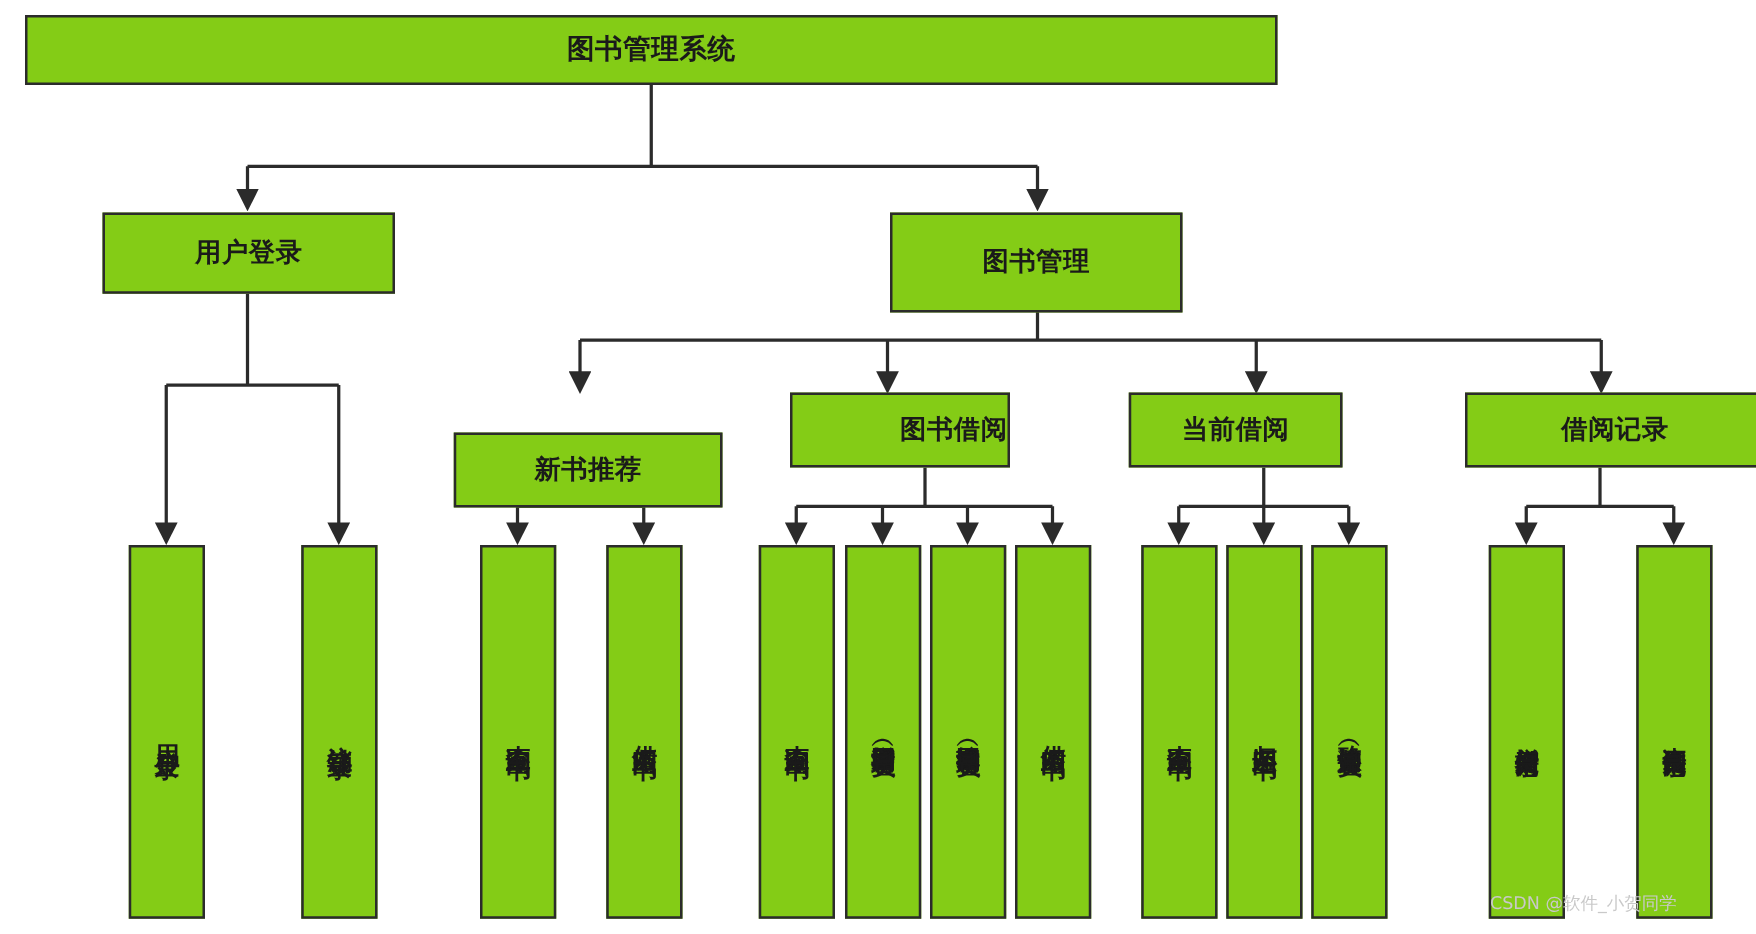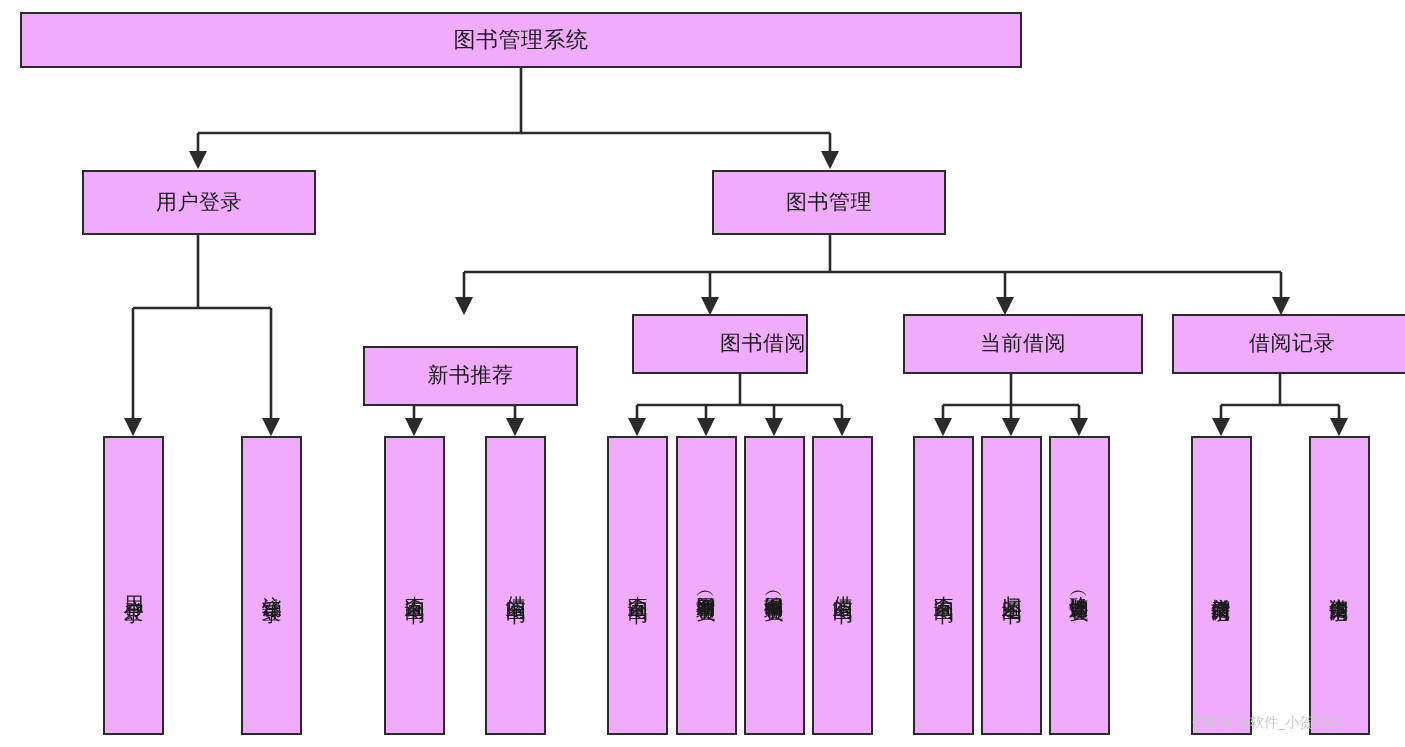--- a/index.html
+++ b/index.html
@@ -20,27 +20,28 @@
   #wires {
     position: absolute;
     left: 0;
     top: 0;
     width: 1405px;
     height: 747px;
   }
   .node {
     position: absolute;
     box-sizing: border-box;
-    background: #f0abfc;
+    background: #84cc16;
     border: 2px solid #2b2b2b;
     display: flex;
     align-items: center;
     justify-content: center;
     color: #1a1a1a;
     z-index: 3;
+    font-weight: bold;
   }
   .node .lbl {
     display: block;
     text-align: center;
     line-height: 1.12;
     letter-spacing: 0.5px;
   }
   
   .h-node .lbl {
     font-size: 21px;
@@ -134,33 +135,33 @@
   </svg>
 
   <div class="node h-node root" style="left:20px; top:12px; width:1002px; height:56px;">
     <span class="lbl">图书管理系统</span>
   </div>
 
   <div class="node h-node" style="left:82px; top:170px; width:234px; height:65px;">
     <span class="lbl">用户登录</span>
   </div>
 
-  <div class="node h-node" style="left:712px; top:170px; width:234px; height:65px;">
+  <div class="node h-node" style="left:712px; top:170px; width:234px; height:80px;">
     <span class="lbl">图书管理</span>
   </div>
 
   <div class="node h-node" style="left:363px; top:314px; width:215px; height:60px;margin-top:32px;">
     <span class="lbl">新书推荐</span>
   </div>
 
   <div class="node h-node" style="left:632px; top:314px; width:176px; height:60px;justify-content:flex-end;">
     <span class="lbl">图书借阅</span>
   </div>
 
-  <div class="node h-node" style="left:903px; top:314px; width:240px; height:60px;">
+  <div class="node h-node" style="left:903px; top:314px; width:171px; height:60px;">
     <span class="lbl">当前借阅</span>
   </div>
 
   <div class="node h-node" style="left:1172px; top:314px; width:240px; height:60px;">
     <span class="lbl">借阅记录</span>
   </div>
 
   <div class="node v-node" style="left:103px; top:436px; width:61px; height:299px;">
     <span class="lbl">用户登录</span>
   </div>

